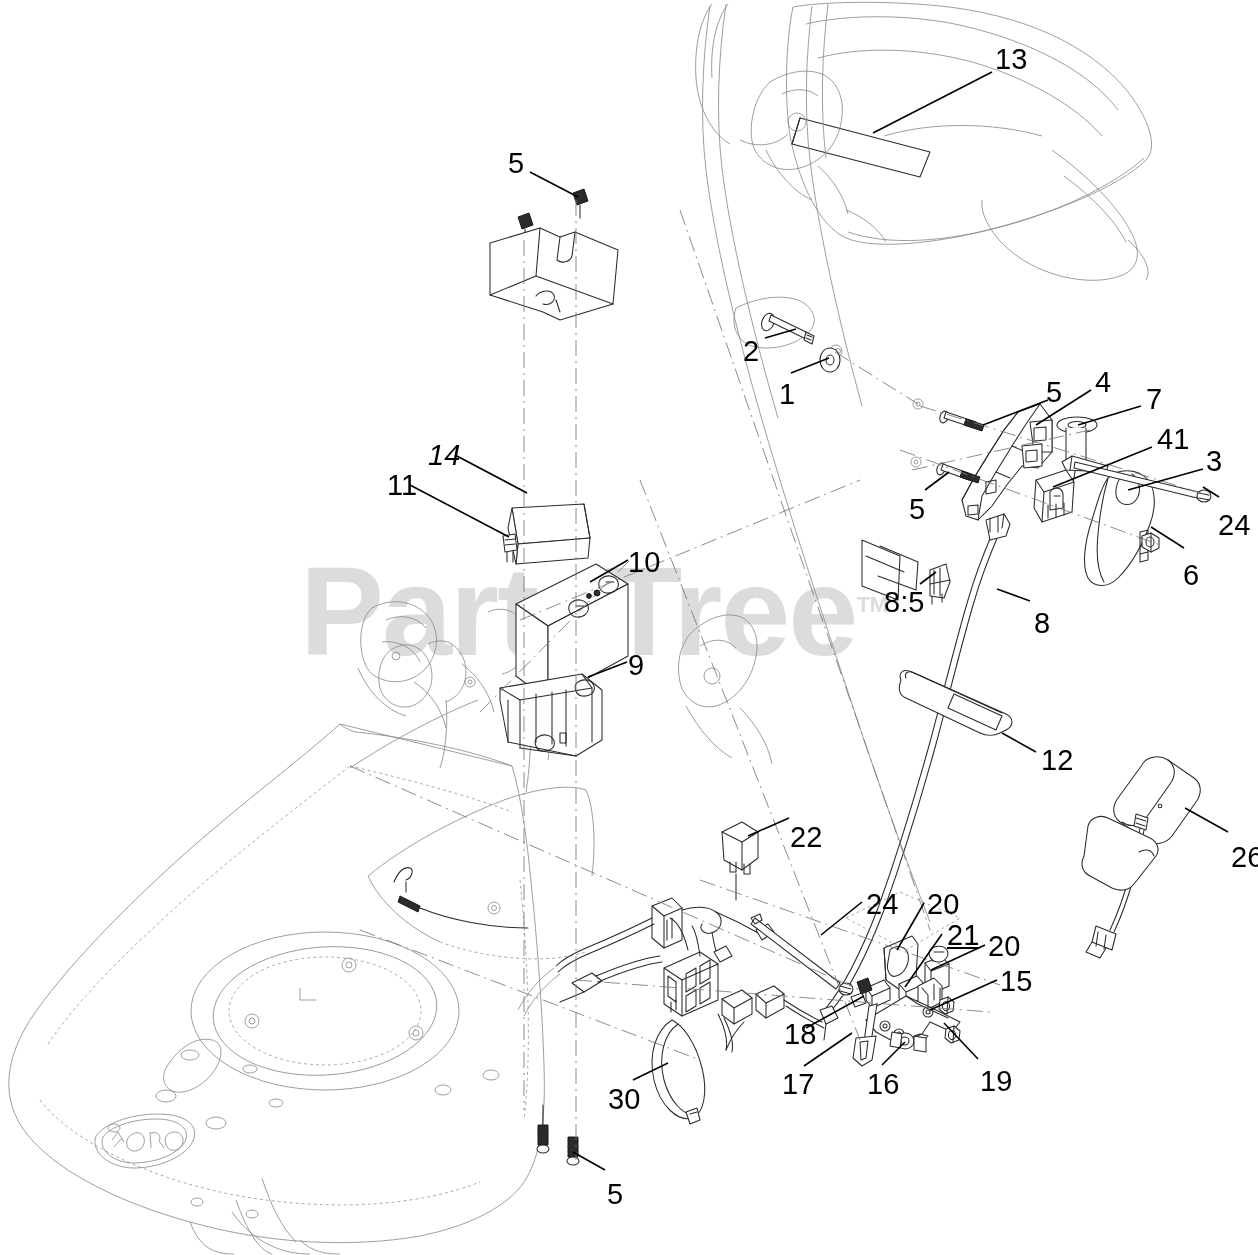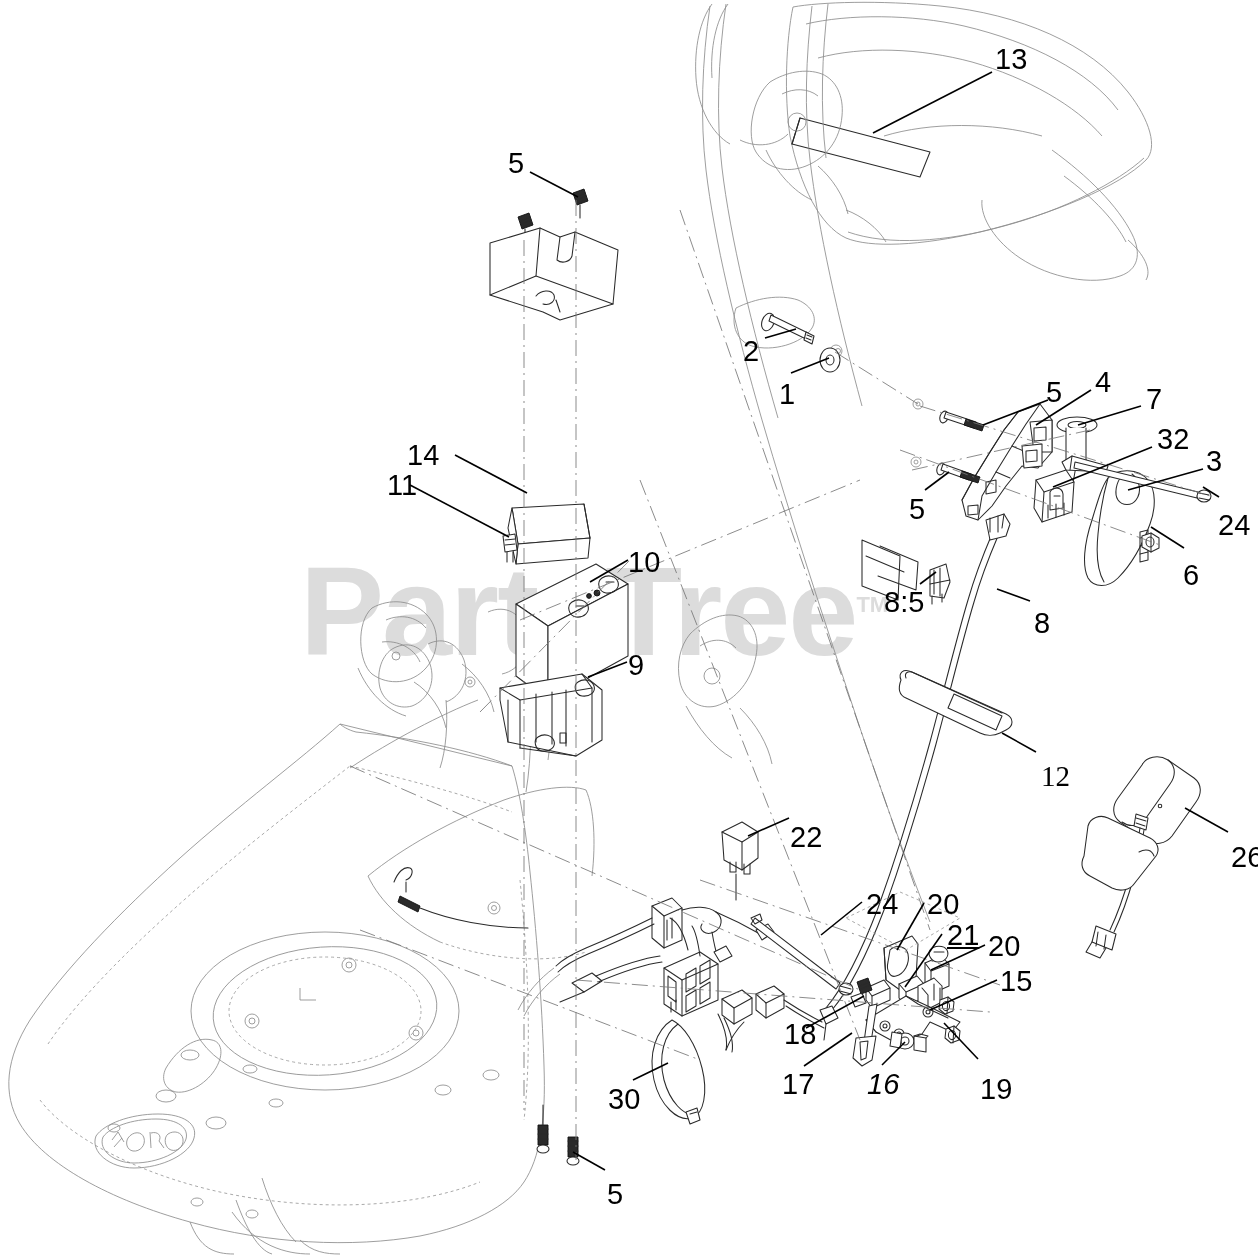--- a/index.html
+++ b/index.html
@@ -607,40 +607,40 @@
     </svg>
 
   <div id="callout-layer">
       <div class="callout" style="left: 995px; top: 45px;">13</div>
       <div class="callout" style="left: 508px; top: 149px;">5</div>
       <div class="callout" style="left: 743px; top: 337px;">2</div>
       <div class="callout" style="left: 779px; top: 380px;">1</div>
       <div class="callout" style="left: 1046px; top: 378px;">5</div>
       <div class="callout" style="left: 1095px; top: 368px;">4</div>
       <div class="callout" style="left: 1146px; top: 385px;">7</div>
-      <div class="callout" style="left: 1157px; top: 425px;">32</div>
+      <div class="callout" style="left: 1157px; top: 425px;">41</div>
       <div class="callout" style="left: 1206px; top: 447px;">3</div>
       <div class="callout" style="left: 909px; top: 495px;">5</div>
       <div class="callout" style="left: 1218px; top: 511px;">24</div>
       <div class="callout" style="left: 1183px; top: 561px;">6</div>
-      <div class="callout" style="left: 407px; top: 441px;">14</div>
+      <div class="callout" style="left: 428px; top: 441px; font-style: italic;">14</div>
       <div class="callout" style="left: 387px; top: 471px;">11</div>
       <div class="callout" style="left: 628px; top: 548px;">10</div>
       <div class="callout" style="left: 628px; top: 651px;">9</div>
       <div class="callout" style="left: 884px; top: 588px;">8:5</div>
       <div class="callout" style="left: 1034px; top: 609px;">8</div>
-      <div class="callout" style="left: 1041px; top: 762px; font-family: Liberation Serif, serif;">12</div>
+      <div class="callout" style="left: 1041px; top: 746px;">12</div>
       <div class="callout" style="left: 1231px; top: 843px;">26</div>
       <div class="callout" style="left: 790px; top: 823px;">22</div>
       <div class="callout" style="left: 866px; top: 890px;">24</div>
       <div class="callout" style="left: 927px; top: 890px;">20</div>
       <div class="callout" style="left: 947px; top: 921px; text-decoration: underline;">21</div>
       <div class="callout" style="left: 988px; top: 932px;">20</div>
       <div class="callout" style="left: 1000px; top: 967px;">15</div>
       <div class="callout" style="left: 784px; top: 1020px;">18</div>
       <div class="callout" style="left: 782px; top: 1070px;">17</div>
-      <div class="callout" style="left: 867px; top: 1070px; font-style: italic;">16</div>
-      <div class="callout" style="left: 980px; top: 1067px; margin-top: 8px;">19</div>
+      <div class="callout" style="left: 867px; top: 1070px;">16</div>
+      <div class="callout" style="left: 980px; top: 1067px;">19</div>
       <div class="callout" style="left: 608px; top: 1085px;">30</div>
       <div class="callout" style="left: 607px; top: 1180px;">5</div>
     </div>
 
 </div>
 
 </body></html>

